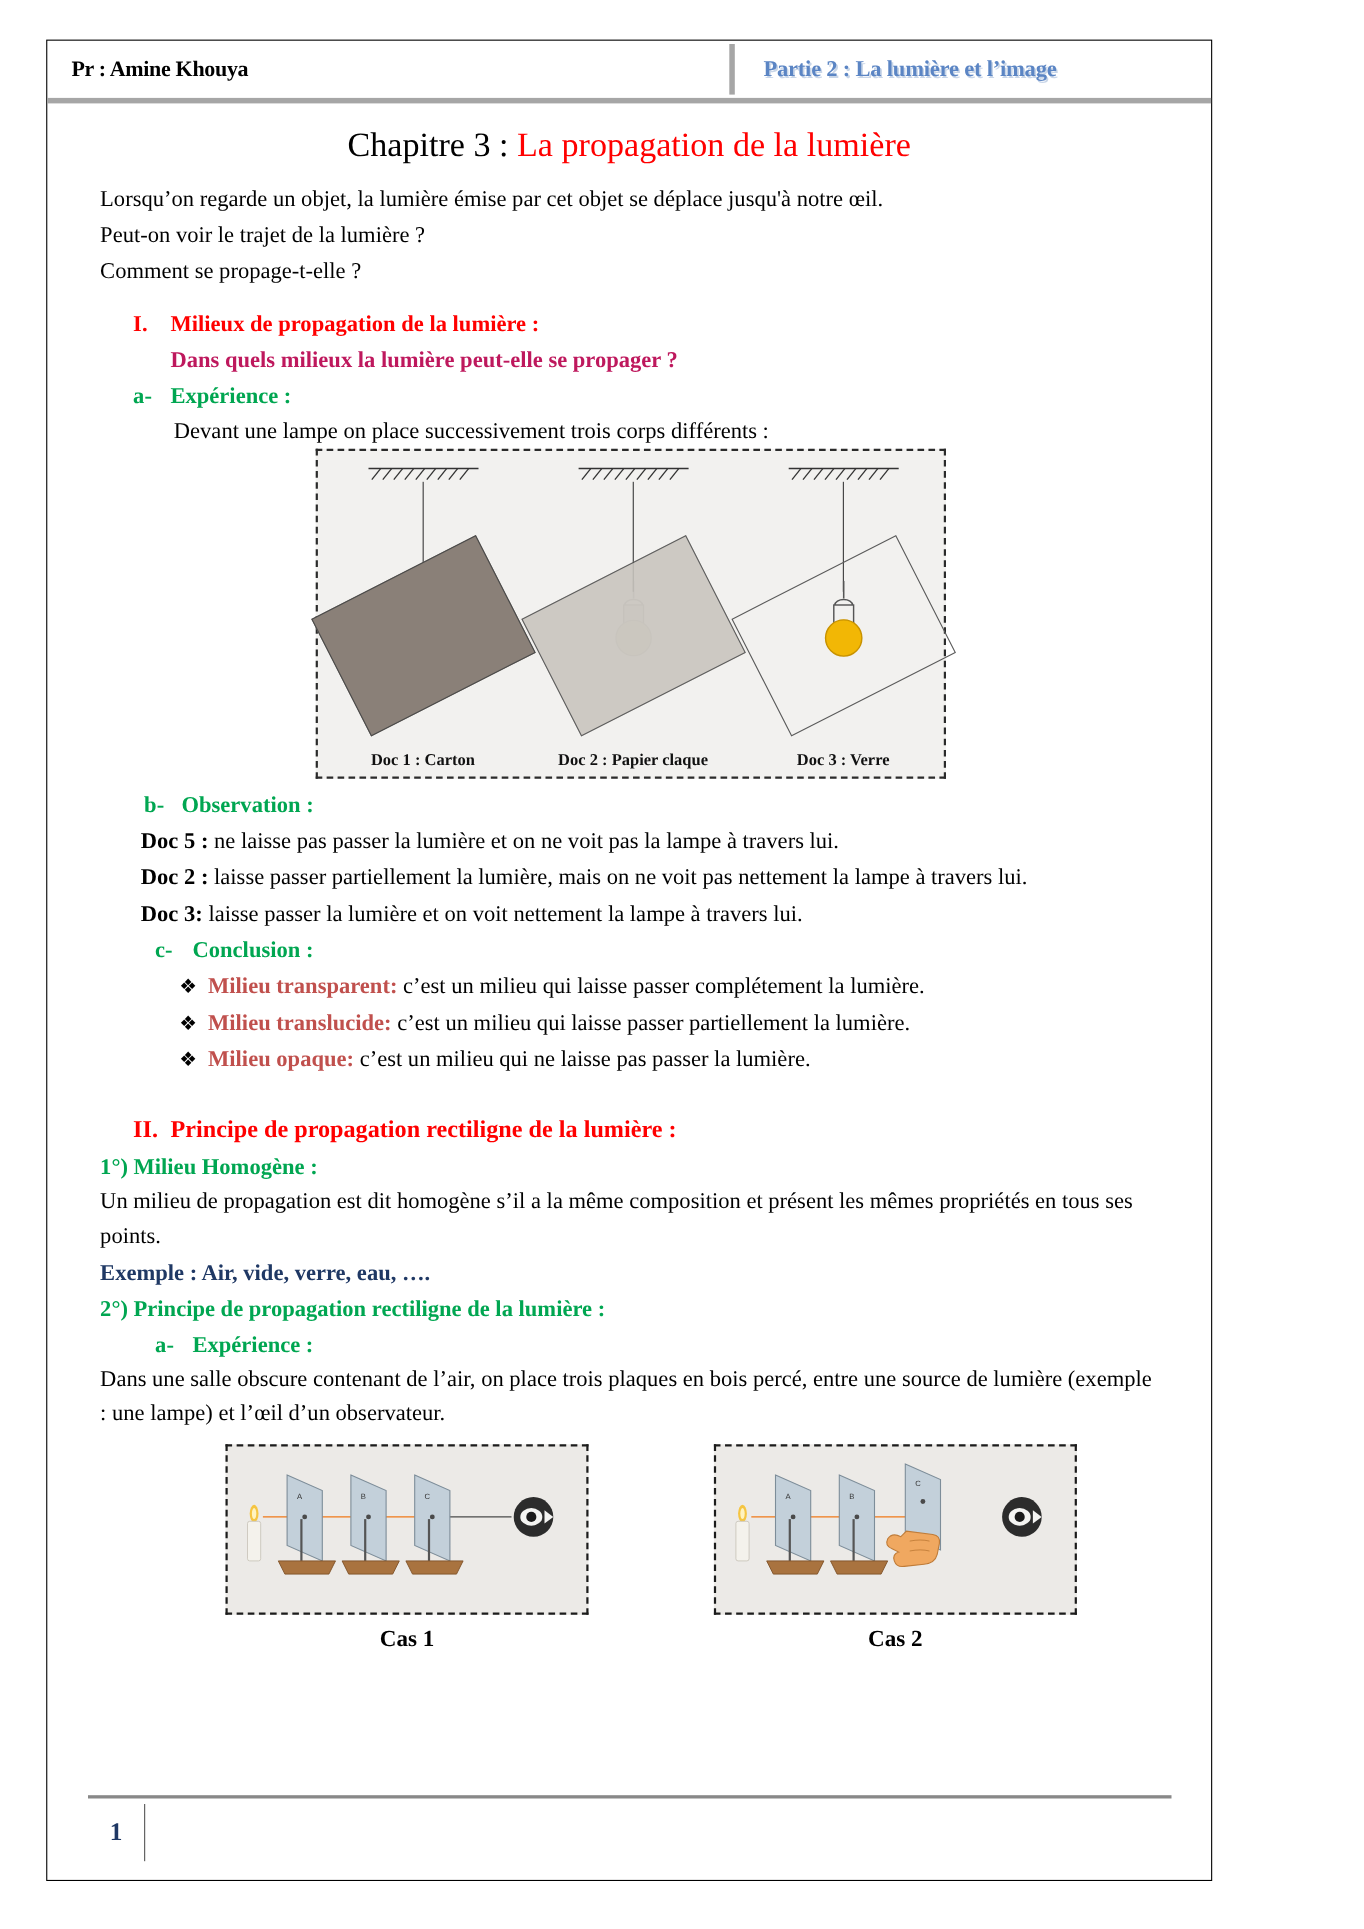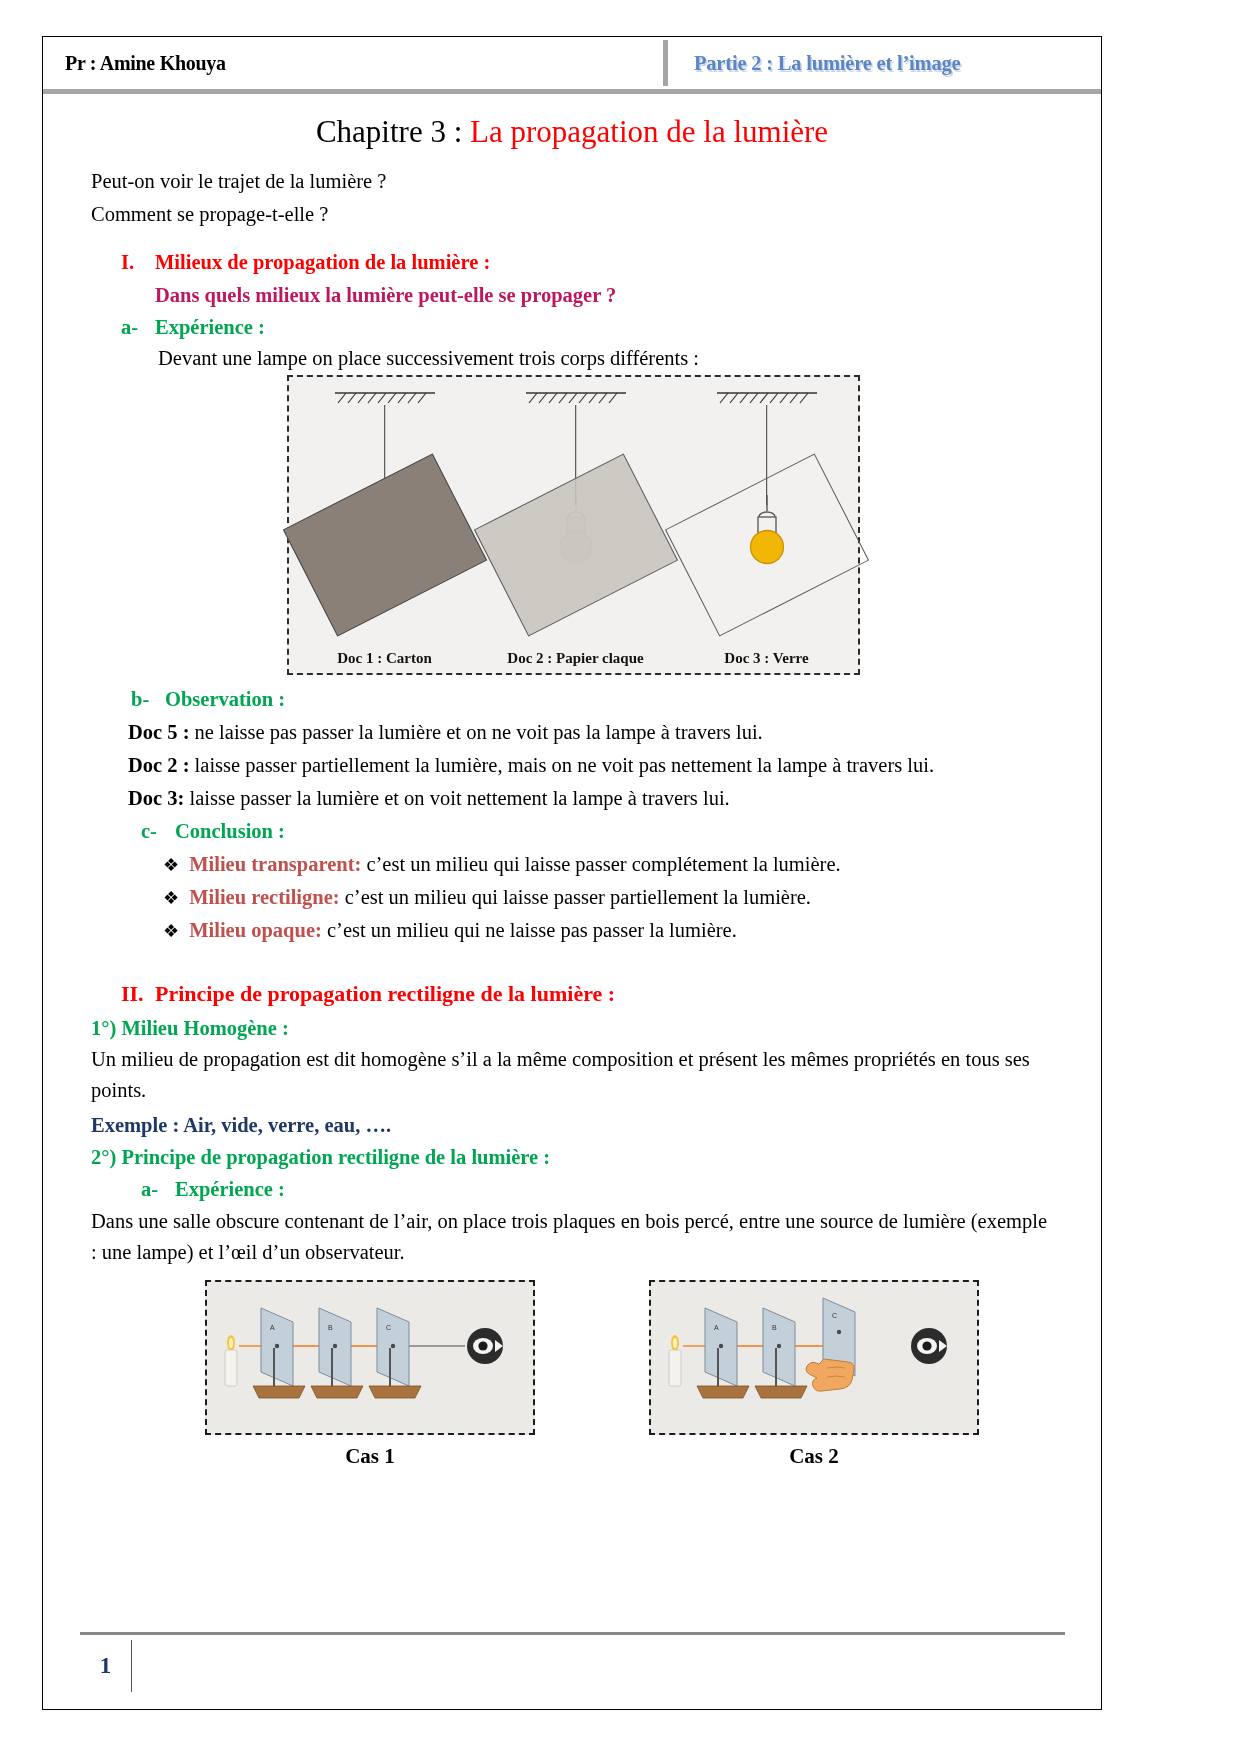--- a/index.html
+++ b/index.html
@@ -248,20 +248,21 @@
     </div>
   </div>
   <div class="header-rule"></div>
 
   <div class="content">
 
     <div class="doc-title">
       <span class="blk">Chapitre 3 : </span><span class="red">La propagation de la lumière</span>
     </div>
 
+    <p class="body-line">Lorsqu’on regarde un objet, la lumière émise par cet objet se déplace jusqu'à notre œil.</p>
     <p class="body-line">Peut-on voir le trajet de la lumière ?</p>
     <p class="body-line">Comment se propage-t-elle ?</p>
 
     <div class="spacer-sm"></div>
 
     <p class="head-1">
       <span class="num">I.</span><span>Milieux de propagation de la lumière :</span>
     </p>
     <p class="sub-q">Dans quels milieux la lumière peut-elle se propager ?</p>
 
@@ -365,21 +366,21 @@
     </p>
 
     <p class="head-2b" style="padding-left:98px;">
       <span class="lt">c-</span><span>Conclusion :</span>
     </p>
 
     <p class="bullet-line">
       <span class="dia">❖</span><span class="term">Milieu transparent:</span><span> c’est un milieu qui laisse passer complétement la lumière.</span>
     </p>
     <p class="bullet-line">
-      <span class="dia">❖</span><span class="term">Milieu rectiligne:</span><span> c’est un milieu qui laisse passer partiellement la lumière.</span>
+      <span class="dia">❖</span><span class="term">Milieu translucide:</span><span> c’est un milieu qui laisse passer partiellement la lumière.</span>
     </p>
     <p class="bullet-line">
       <span class="dia">❖</span><span class="term">Milieu opaque:</span><span> c’est un milieu qui ne laisse pas passer la lumière.</span>
     </p>
 
     <div style="height:30px;"></div>
 
     <p class="head-red-2">
       <span class="num">II.</span><span>Principe de propagation rectiligne de la lumière :</span>
     </p>

